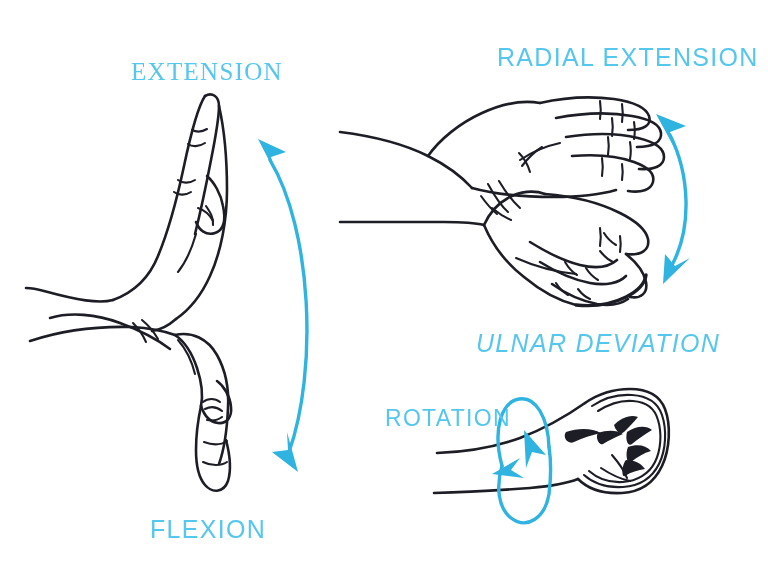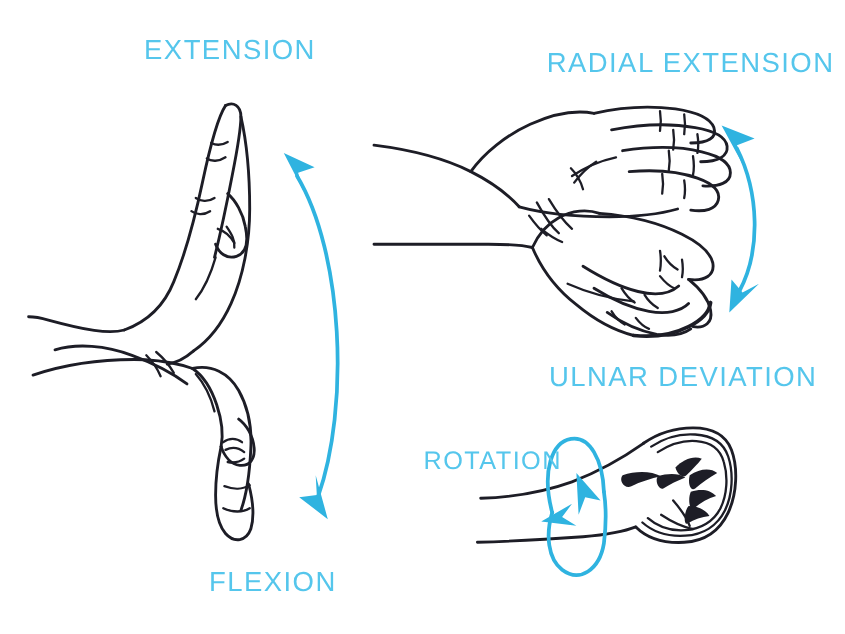--- a/index.html
+++ b/index.html
@@ -29,24 +29,24 @@
     position: absolute;
     color: #55c6ec;
     font-family: "Liberation Sans", sans-serif;
     font-size: 25px;
     font-weight: 300;
     letter-spacing: 1.3px;
     white-space: nowrap;
     line-height: 1;
     -webkit-font-smoothing: antialiased;
   }
-  #label-extension      { left: 131px; top: 34px; }
+  #label-extension      { left: 131px; top: 59px; font-family: Liberation Serif, serif; }
   #label-radial         { left: 497px; top: 45px; }
-  #label-ulnar          { left: 499px; top: 331px; }
-  #label-flexion        { left: 150px; top: 517px; margin-left: 40px; }
+  #label-ulnar          { left: 476px; top: 331px; font-style: italic; }
+  #label-flexion        { left: 150px; top: 517px; }
   #label-rotation       { left: 385px; top: 407px; font-size: 23px; }
 
   .ink   { fill: none; stroke: #1d1d26; stroke-linecap: round; stroke-linejoin: round; }
   .ink-t { stroke-width: 2.1; }
   .ink-m { stroke-width: 2.6; }
   .ink-h { stroke-width: 3.4; }
   .ink-f { fill: #1d1d26; stroke: none; }
   .arrow-stroke { fill: none; stroke: #2fb3e0; stroke-width: 3.4; stroke-linecap: round; }
   .arrow-head   { fill: #2fb3e0; stroke: none; }
 </style>

